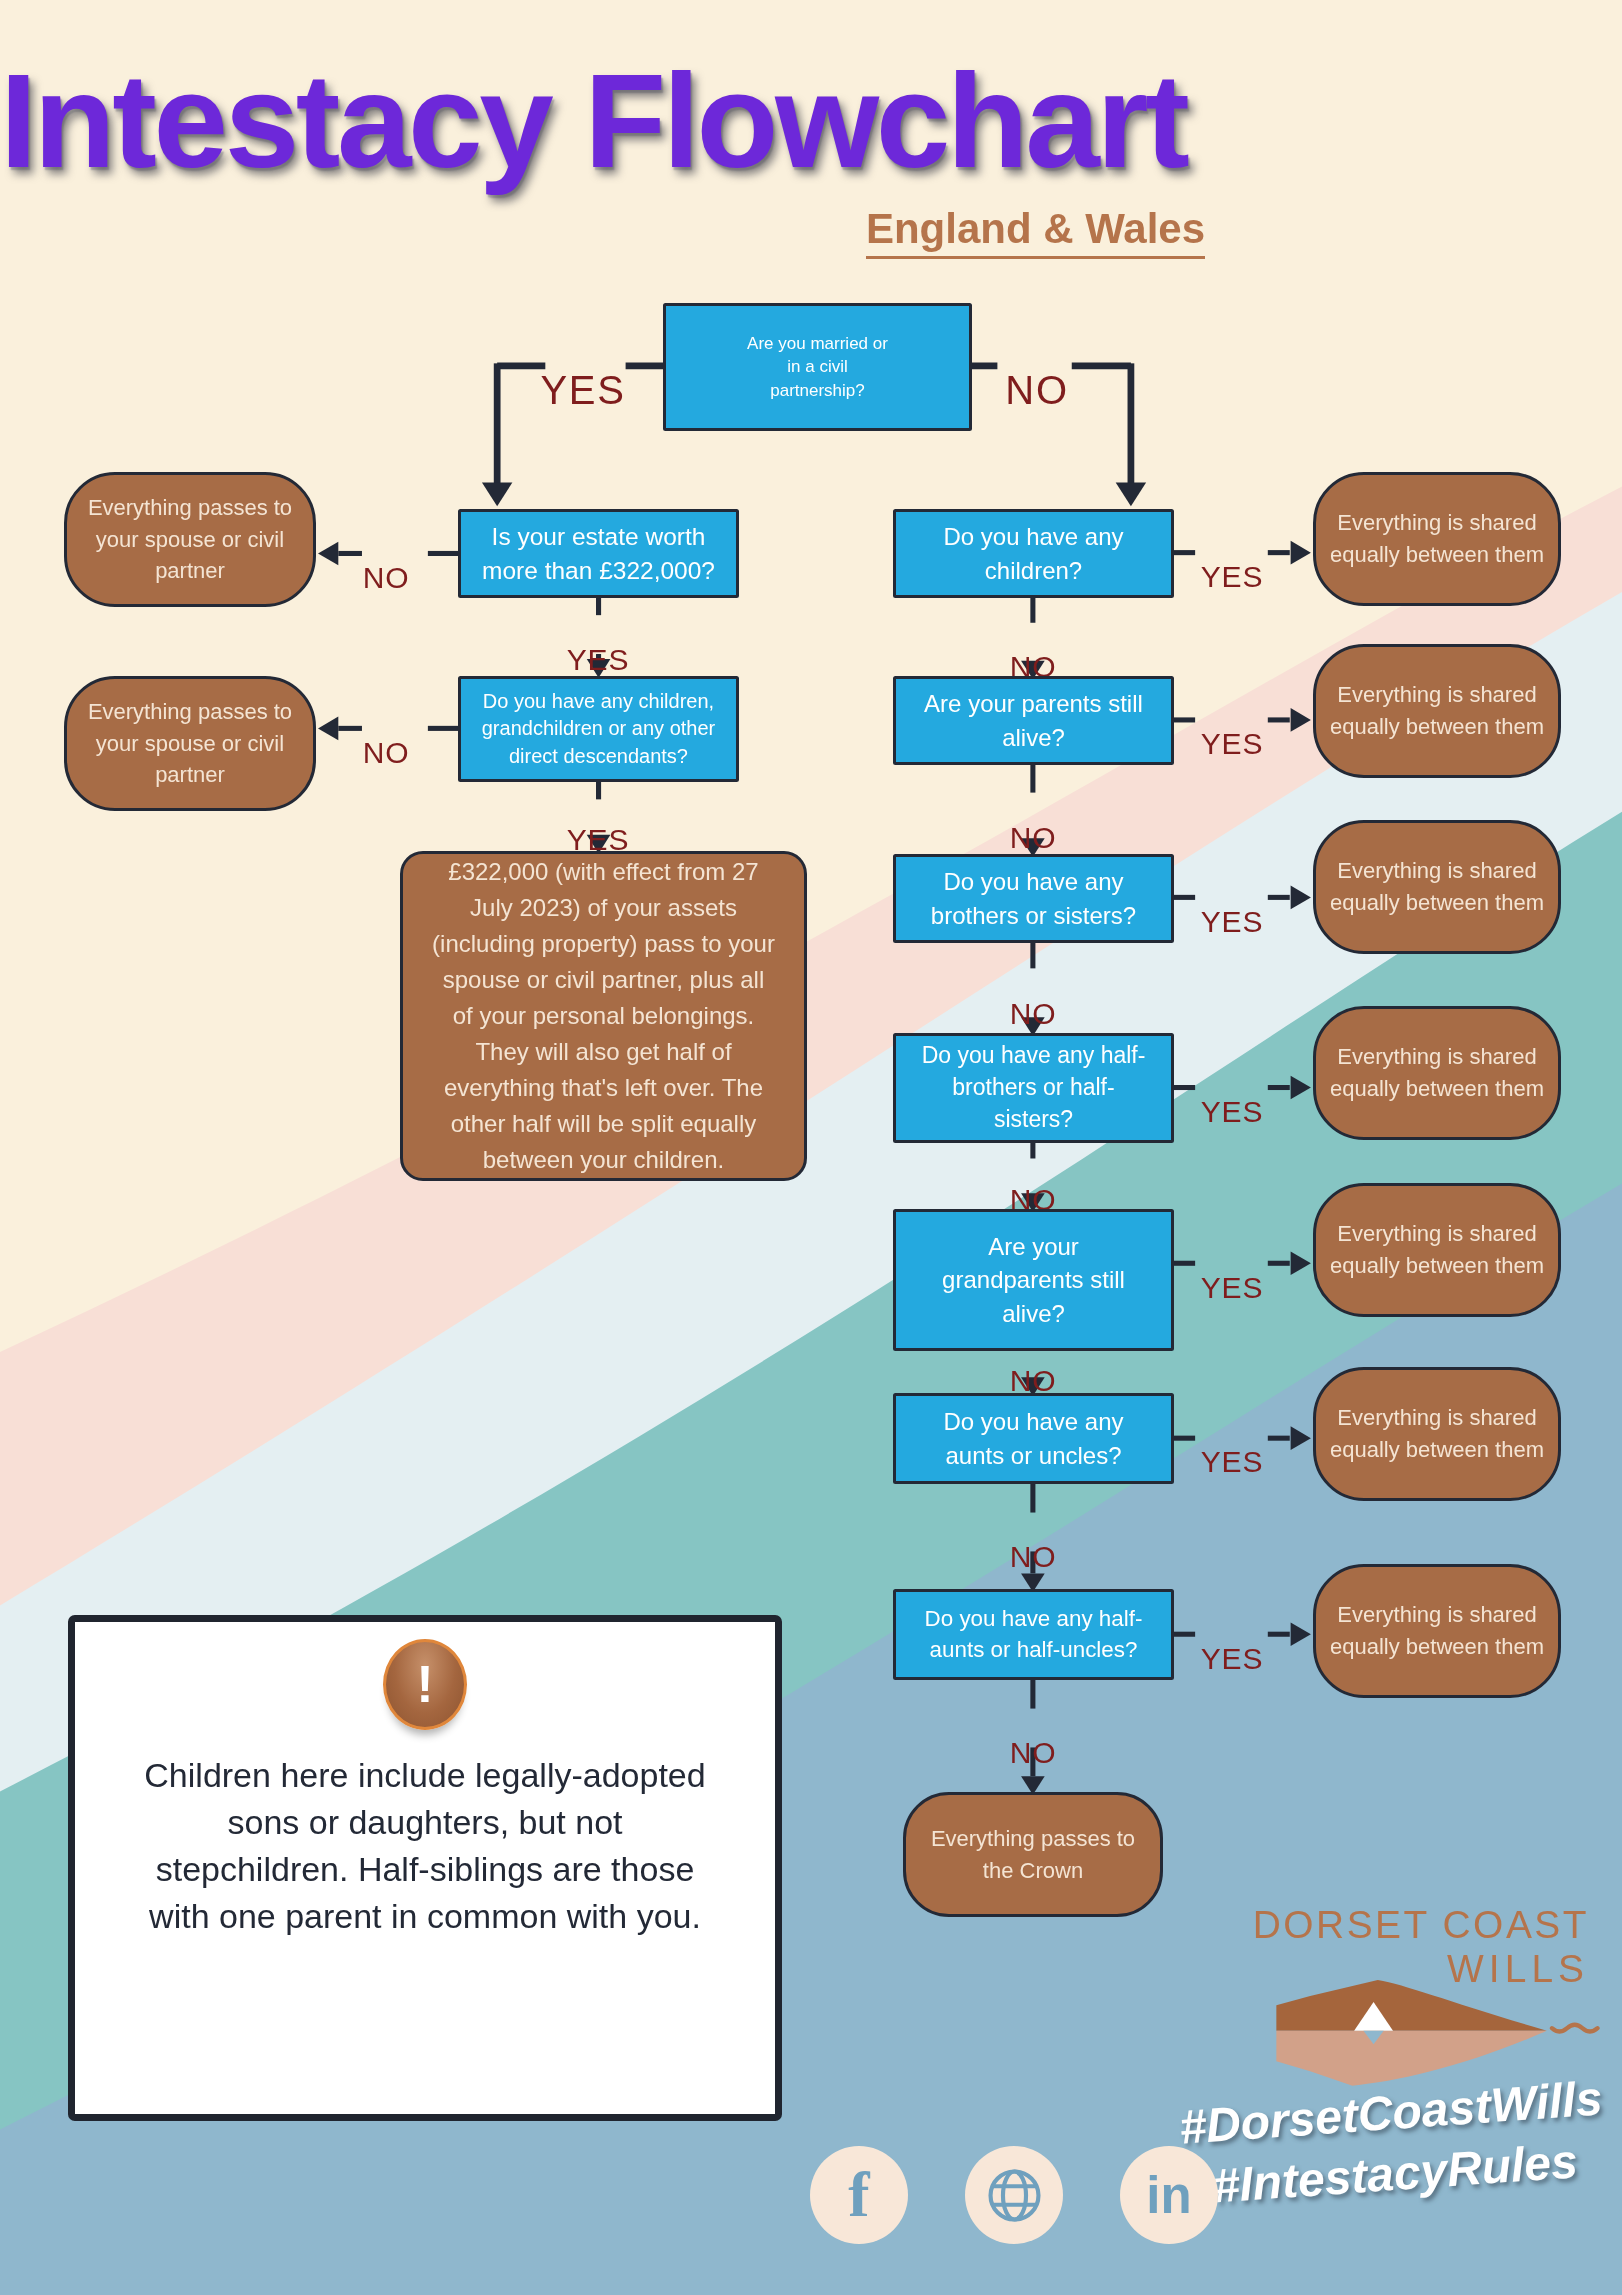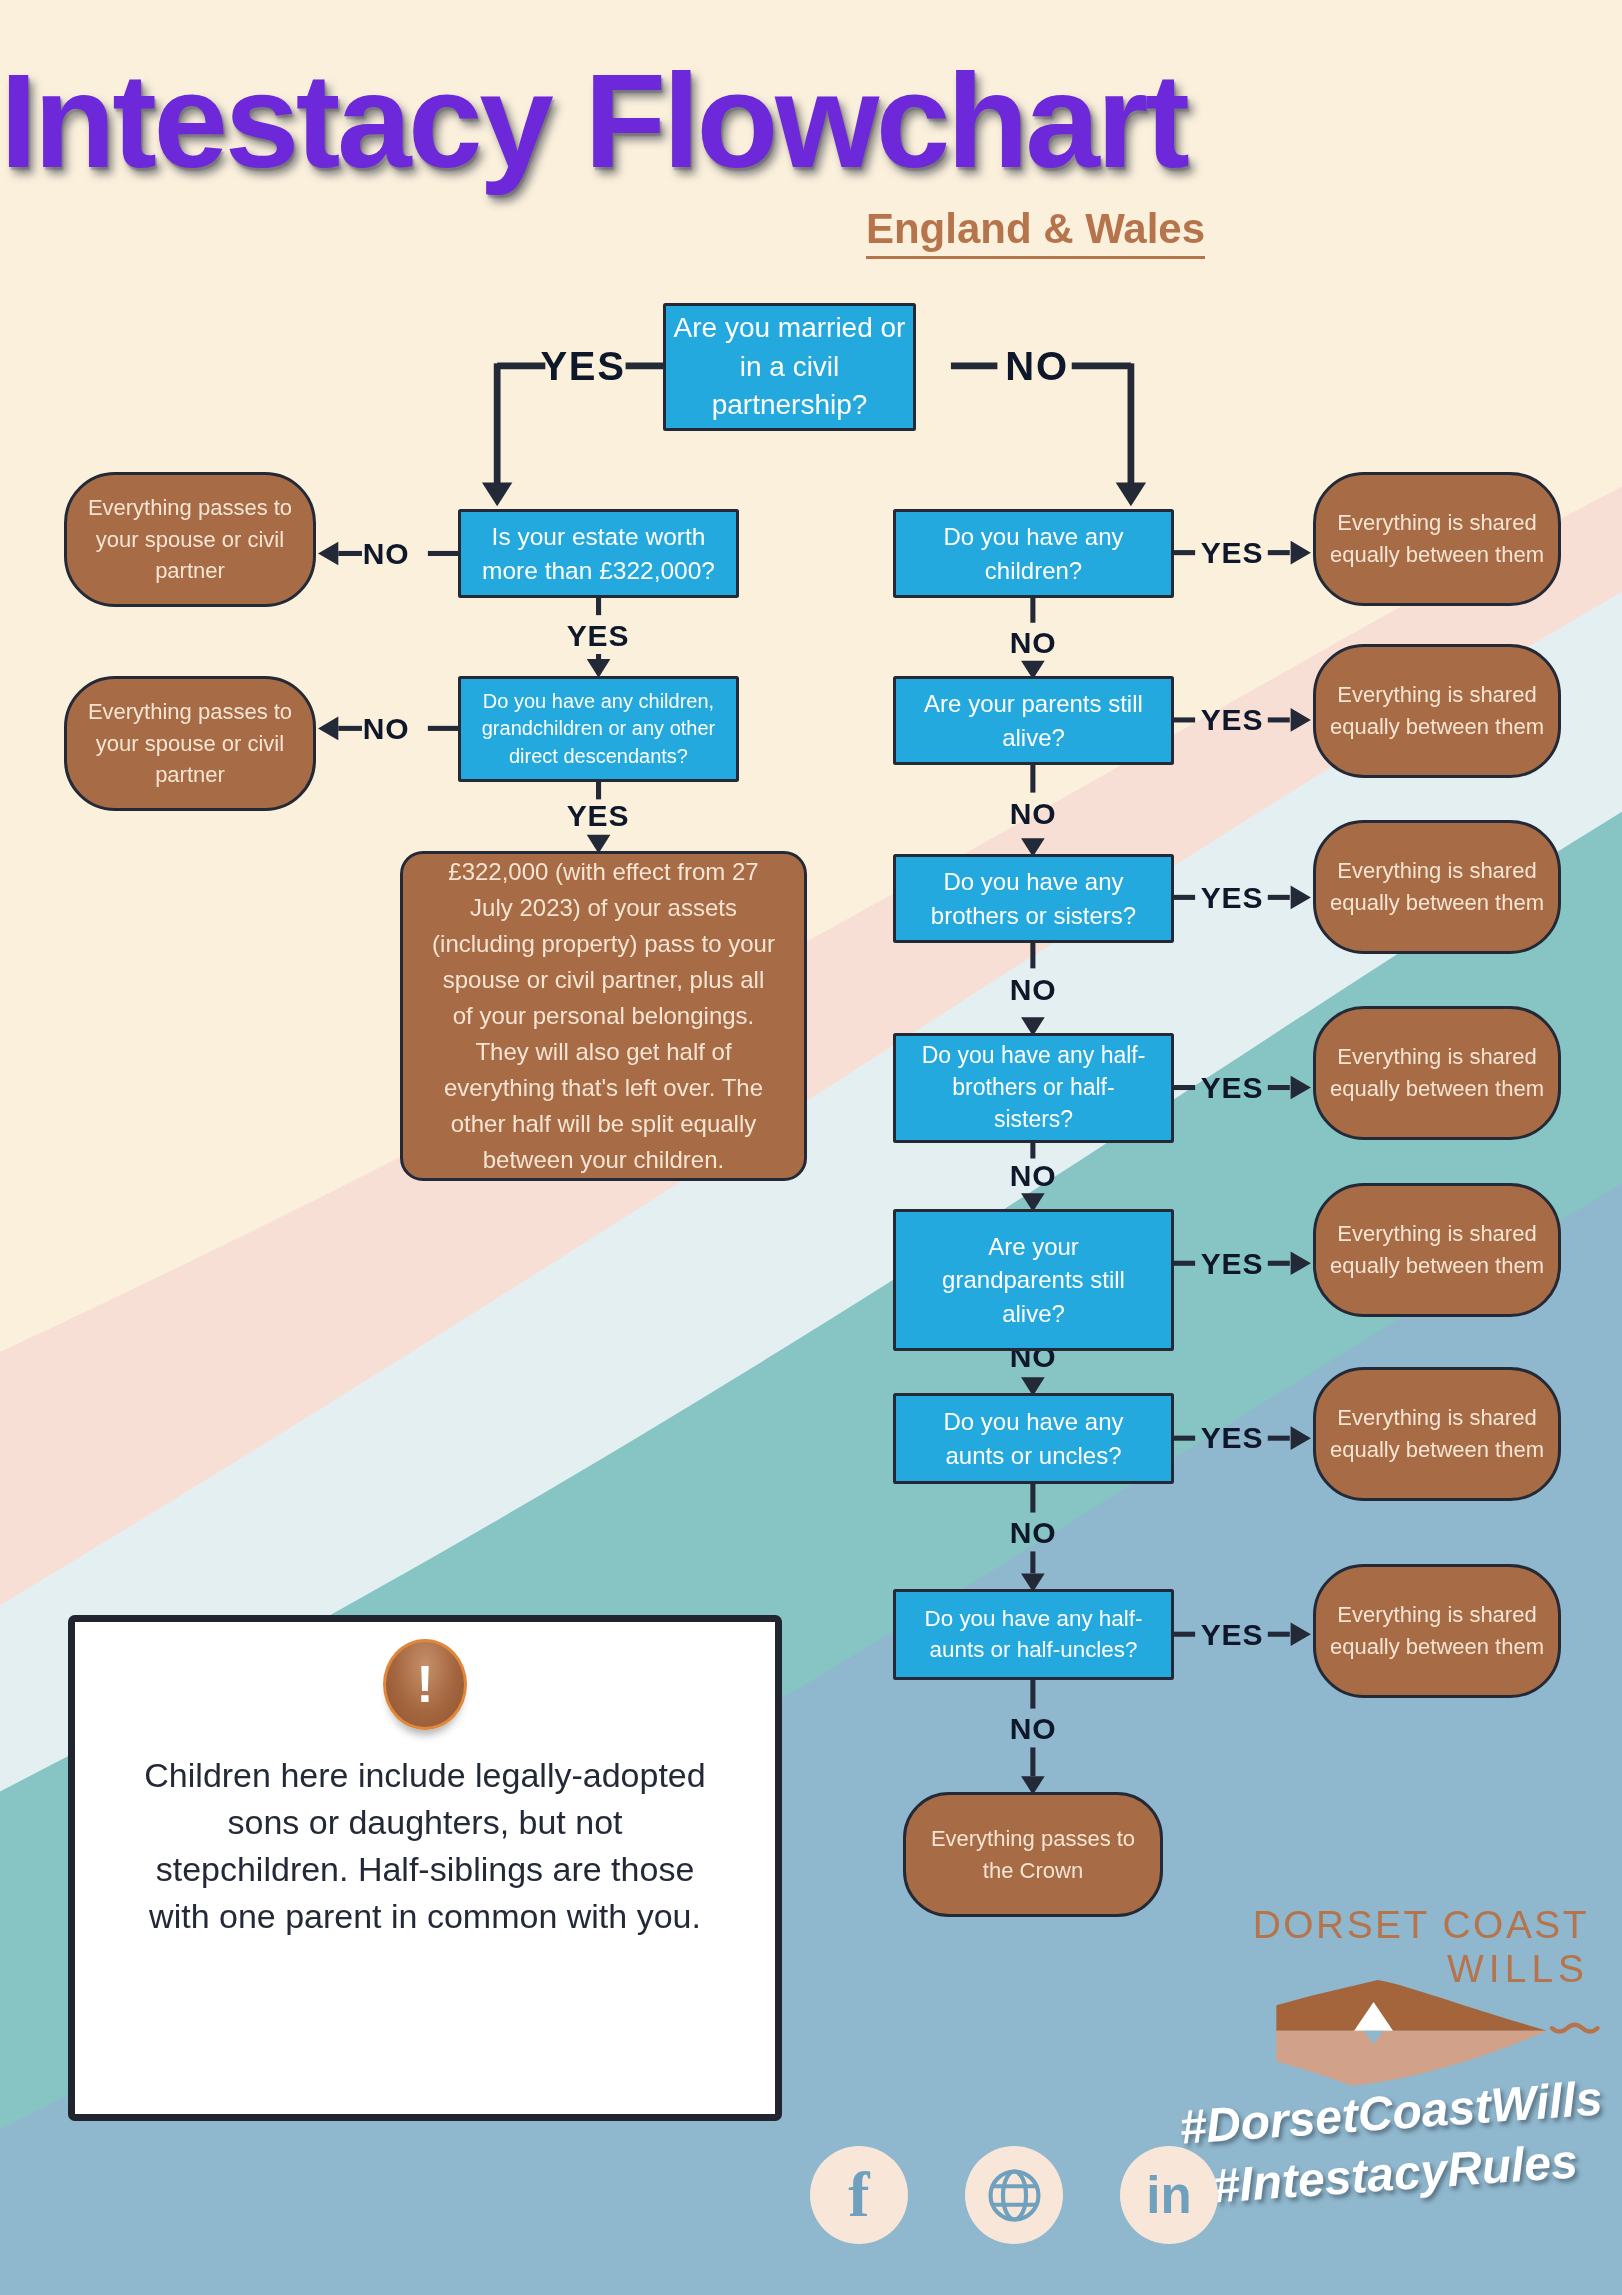--- a/index.html
+++ b/index.html
@@ -13,22 +13,22 @@
          text-shadow:5px 6.8px 8.5px rgba(75,75,85,.65), 1.7px 2.5px 1.7px rgba(120,120,130,.5);}
   .subtitle-wrap{position:absolute;top:205px;left:841px;width:389px;text-align:center;}
   .subtitle{display:inline-block;font-size:42px;font-weight:700;color:#B5744B;
             border-bottom:3.4px solid #B5744B;padding-bottom:2.5px;}
 
   .box{position:absolute;display:flex;align-items:center;justify-content:center;
        text-align:center;white-space:pre-line;box-sizing:border-box;padding:5px;}
   .qbox{background:#24A9DF;border:3.4px solid #232936;color:#ffffff;border-radius:2.5px;line-height:1.38;}
   .rbox{background:#A76C46;border:3.4px solid #232936;color:#F4E4D3;border-radius:51px;line-height:1.45;}
 
-  .lbl{position:absolute;transform:translate(-50%,-50%);font-weight:700;color:#0f172a;
-       letter-spacing:0.8px;font-size:30px;white-space:nowrap;}
+  .lbl{position:absolute;transform:translate(-50%,-50%);font-weight:400;color:#7f1d1d;
+       letter-spacing:0.8px;font-size:30px;white-space:nowrap;margin-top:24px;}
   .lbl.big{font-size:40px;letter-spacing:1.7px;}
 
   .note-box{position:absolute;left:68px;top:1615px;width:714px;height:506px;
             background:#ffffff;border:7.6px solid #20252f;border-radius:6.8px;box-sizing:border-box;
             display:flex;flex-direction:column;align-items:center;padding-top:17px;}
   .warn-icon{width:78px;height:85px;border-radius:50%;flex:none;
              background:radial-gradient(ellipse at 50% 28%, #C6906A 0%, #A4663F 55%, #8D5430 100%);
              border:3.4px solid #E0873B;display:flex;align-items:center;justify-content:center;
              box-shadow:0 10px 8.5px -5px rgba(0,0,0,.3);
              color:#ffffff;font-size:51px;font-weight:800;}
@@ -153,21 +153,21 @@
   <div class="lbl" style="left:1033px;top:1533px;">NO</div>
   <div class="lbl" style="left:1033px;top:1729px;">NO</div>
   <div class="lbl" style="left:1232px;top:553px;">YES</div>
   <div class="lbl" style="left:1232px;top:720px;">YES</div>
   <div class="lbl" style="left:1232px;top:898px;">YES</div>
   <div class="lbl" style="left:1232px;top:1088px;">YES</div>
   <div class="lbl" style="left:1232px;top:1264px;">YES</div>
   <div class="lbl" style="left:1232px;top:1438px;">YES</div>
   <div class="lbl" style="left:1232px;top:1635px;">YES</div>
 
-  <div class="box qbox" style="left:663px;top:303px;width:253px;height:128px;font-size:28px;">Are you married or
+  <div class="box qbox" style="left:663px;top:303px;width:309px;height:128px;font-size:17px;">Are you married or
 in a civil
 partnership?</div>
   <div class="box qbox" style="left:458px;top:509px;width:281px;height:89px;font-size:24.5px;">Is your estate worth
 more than £322,000?</div>
   <div class="box qbox" style="left:458px;top:676px;width:281px;height:106px;font-size:20px;">Do you have any children,
 grandchildren or any other
 direct descendants?</div>
   <div class="box qbox" style="left:893px;top:509px;width:281px;height:89px;font-size:24px;">Do you have any
 children?</div>
   <div class="box qbox" style="left:893px;top:676px;width:281px;height:89px;font-size:24px;">Are your parents still

